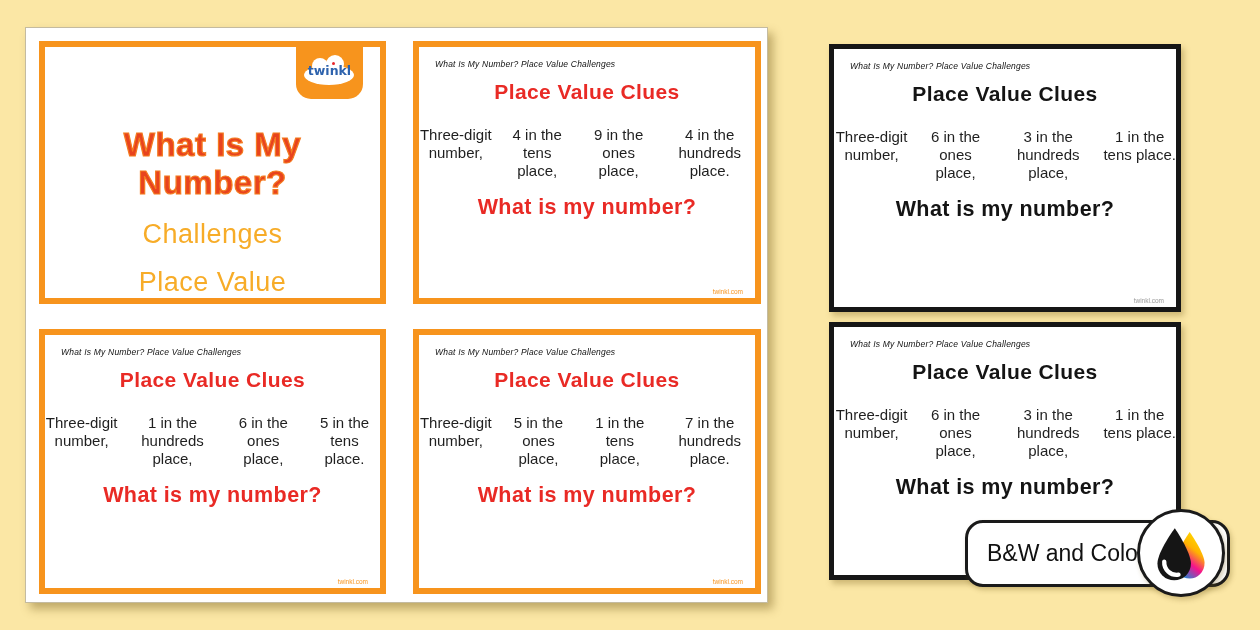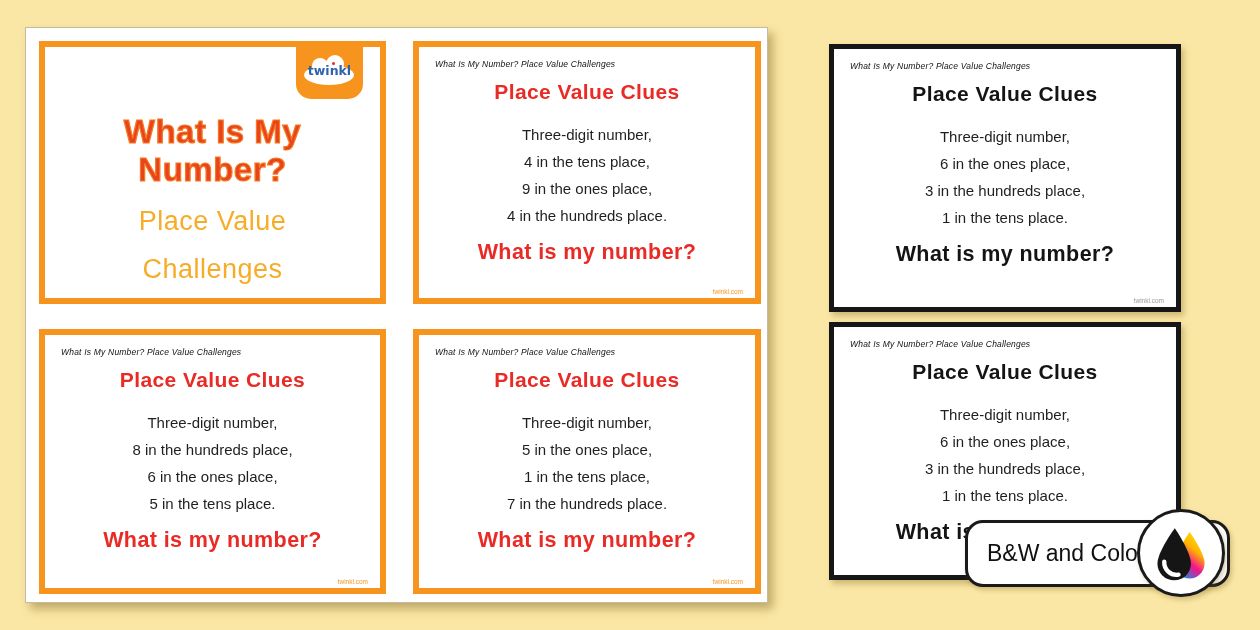--- a/index.html
+++ b/index.html
@@ -11,35 +11,35 @@
   .sheet{position:absolute;left:25px;top:27px;width:743px;height:576px;
          background:#ffffff;border:1px solid rgba(125,105,45,.45);
          box-shadow:5px 6px 9px rgba(120,95,30,.45);box-sizing:border-box;}
 
   
   .card{position:absolute;background:#ffffff;box-sizing:border-box;
         display:flex;flex-direction:column;align-items:center;text-align:center;}
   .color-card{border:6px solid #F7941D;}
   .bw-card{border:5px solid #161616;box-shadow:3px 4px 6px rgba(120,95,30,.35);}
 
-  .title-card{left:13px;top:13px;width:347px;height:263px;}
+  .title-card{left:13px;top:13px;width:347px;height:263px;justify-content:flex-end;}
   .card-c2{left:387px;top:13px;width:348px;height:263px;}
   .card-c3{left:13px;top:301px;width:347px;height:265px;}
   .card-c4{left:387px;top:301px;width:348px;height:265px;}
 
   .bw1{left:829px;top:44px;width:352px;height:268px;}
   .bw2{left:829px;top:322px;width:352px;height:258px;}
 
   
   .card-header{position:absolute;top:12px;left:16px;font-size:8.5px;
                color:#111;letter-spacing:.2px;text-align:left;font-style:italic;}
   .card-title{margin-top:33px;font-size:21px;font-weight:bold;letter-spacing:.4px;text-align:right;}
   .red{color:#E92A25;}
   .blk{color:#141414;}
-  .clues{margin-top:22px;display:flex;flex-direction:column;gap:9px;
+  .clues{margin-top:22px;display:flex;flex-direction:row;gap:9px;
          font-size:15px;color:#1F1F1F;}
   .clue{line-height:18px;}
   .question{margin-top:15px;font-size:21.5px;font-weight:bold;letter-spacing:.4px;}
   .card-footer{position:absolute;bottom:3px;right:12px;font-size:6.5px;line-height:6.5px;}
   .footer-orange{color:#F7941D;}
   .footer-gray{color:#9a9a9a;}
 
   
   .main-title{margin:66px 0 0;font-size:33px;font-weight:bold;color:#E8431E;
               -webkit-text-stroke:1.2px #F47B20;letter-spacing:.5px;}
@@ -80,43 +80,43 @@
               <ellipse cx="26" cy="21" rx="25" ry="10"></ellipse>
               <circle cx="17" cy="12" r="8"></circle>
               <circle cx="32" cy="10" r="9"></circle>
             </g>
           </svg>
           <span class="logo-text">twinkl</span>
           <span class="logo-idot"></span>
         </div>
       </div>
       <div class="main-title">What Is My Number?</div>
+      <div class="sub">Challenges</div>
       <div class="sub">Place Value</div>
-      <div class="sub">Challenges</div>
     </div>
 
     <div class="card color-card card-c2">
       <div class="card-header">What Is My Number? Place Value Challenges</div>
       <div class="card-title red">Place Value Clues</div>
       <div class="clues">
         <div class="clue">Three-digit number,</div>
         <div class="clue">4 in the tens place,</div>
         <div class="clue">9 in the ones place,</div>
         <div class="clue">4 in the hundreds place.</div>
       </div>
       <div class="question red">What is my number?</div>
       <div class="card-footer footer-orange">twinkl.com</div>
     </div>
 
     <div class="card color-card card-c3">
       <div class="card-header">What Is My Number? Place Value Challenges</div>
       <div class="card-title red">Place Value Clues</div>
       <div class="clues">
         <div class="clue">Three-digit number,</div>
-        <div class="clue">8 in the hundreds place,</div>
+        <div class="clue">1 in the hundreds place,</div>
         <div class="clue">6 in the ones place,</div>
         <div class="clue">5 in the tens place.</div>
       </div>
       <div class="question red">What is my number?</div>
       <div class="card-footer footer-orange">twinkl.com</div>
     </div>
 
     <div class="card color-card card-c4">
       <div class="card-header">What Is My Number? Place Value Challenges</div>
       <div class="card-title red">Place Value Clues</div>

